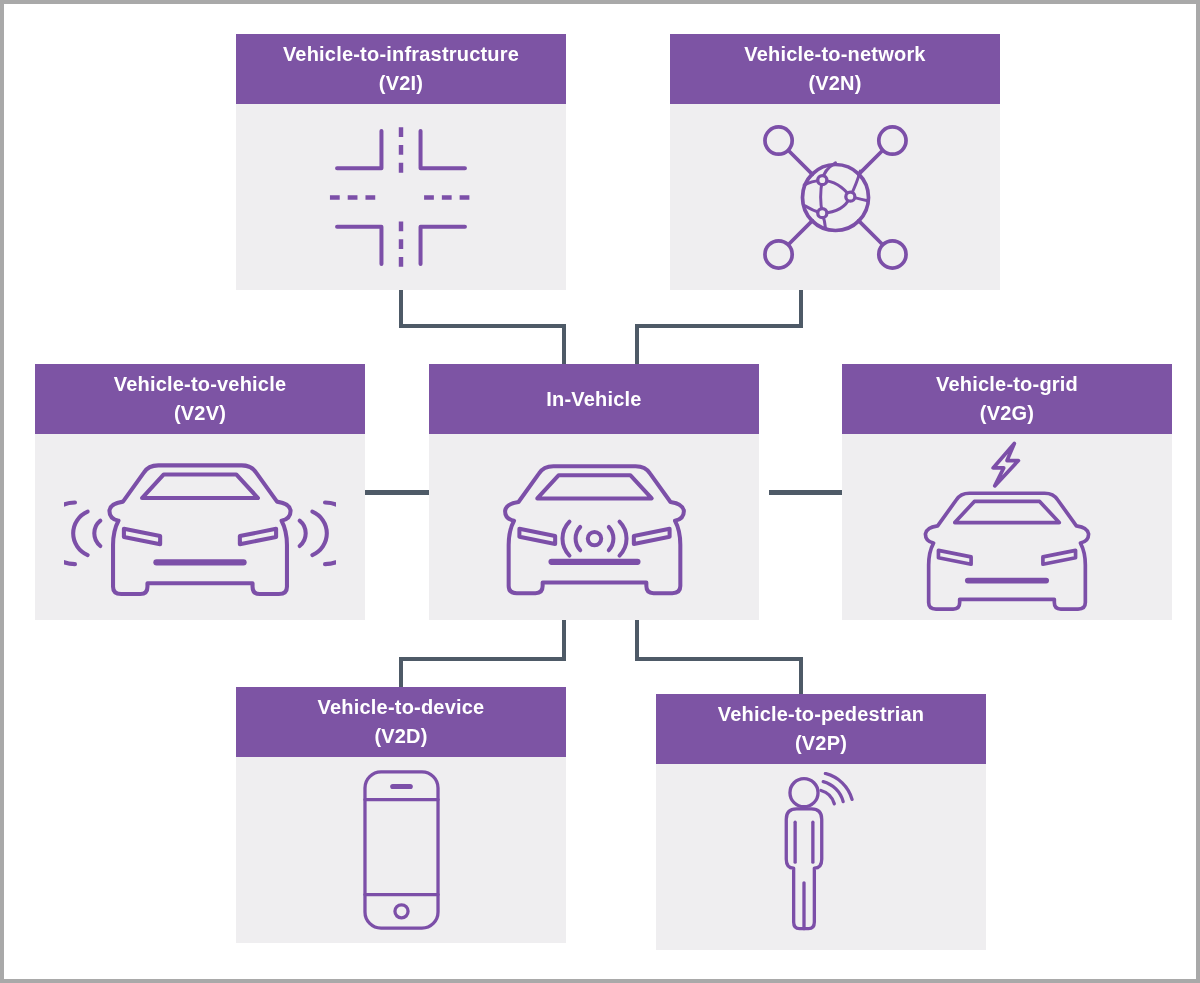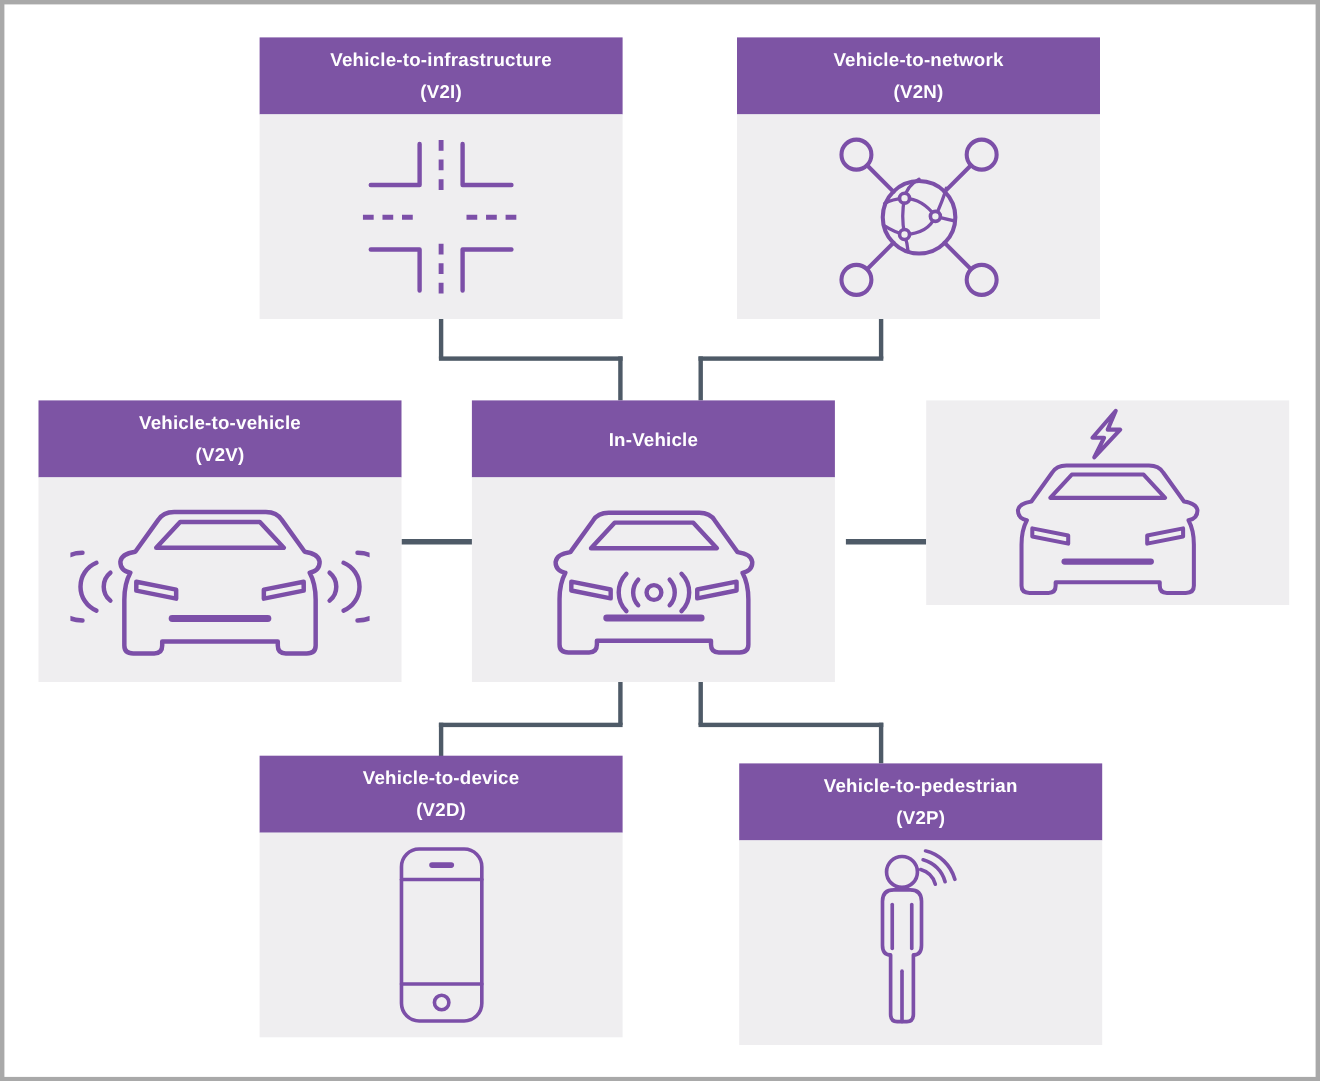--- a/index.html
+++ b/index.html
@@ -9,21 +9,21 @@
     box-sizing:border-box;
     border:4px solid #a9a9a9;
     background:#ffffff;
     font-family:"Liberation Sans", sans-serif;
     overflow:hidden;
   }
   .node{position:absolute;width:330px;height:256px;}
   .node-header{
     height:70px;background:#7d54a4;color:#ffffff;
     display:flex;flex-direction:column;justify-content:center;align-items:center;
-    font-weight:bold;font-size:17px;line-height:29px;text-align:center;
+    font-weight:bold;font-size:20px;line-height:29px;text-align:center;
     letter-spacing:0.2px;
   }
   .node-body{
     height:186px;background:#efeef0;
     display:flex;align-items:center;justify-content:center;
   }
   .conn{position:absolute;background:#4e5a67;}
   svg{display:block;}
   .stroke{stroke:#7c4fa8;fill:none;stroke-width:4.5;stroke-linejoin:round;stroke-linecap:round;}
   .thick{stroke-width:7;}
@@ -161,20 +161,24 @@
             <path d="M92,72 A27,27 0 0 0 92,110"></path>
             <path d="M136,78 A19,19 0 0 1 136,104"></path>
             <path d="M148,72 A27,27 0 0 1 148,110"></path>
           </g>
         </g>
       </svg>
     </div>
   </div>
 
   <div class="node" style="left:838px;top:360px;">
+    <div class="node-header">
+      <div>Vehicle-to-grid</div>
+      <div>(V2G)</div>
+    </div>
     <div class="node-body">
       <svg width="196" height="173" viewBox="0 0 240 212">
         <path class="stroke" d="M129,3 L103,33 L116,33 L105,55 L134,24 L120,24 Z"></path>
         <g transform="translate(0,54)">
             <use href="#car-shape"></use>
           </g>
       </svg>
     </div>
   </div>
 
@@ -189,21 +193,21 @@
           <rect x="30" y="8" width="100" height="214" rx="22"></rect>
           <path class="thick" d="M68,28 L92,28" stroke-width="6"></path>
           <path d="M30,46 L130,46"></path>
           <path d="M30,176 L130,176"></path>
           <circle cx="80" cy="199" r="9"></circle>
         </g>
       </svg>
     </div>
   </div>
 
-  <div class="node" style="left:668px;top:690px;">
+  <div class="node" style="left:652px;top:690px;">
     <div class="node-header">
       <div>Vehicle-to-pedestrian</div>
       <div>(V2P)</div>
     </div>
     <div class="node-body">
       <svg width="126" height="170" viewBox="0 0 170 230">
         <g class="stroke" stroke-width="4.2">
           <circle cx="62" cy="28" r="19"></circle>
           <path d="M52,50 Q38,50 38,64 L38,118 Q38,130 48,130 L48,203 Q48,212 56,212 L68,212 Q76,212 76,203 L76,130 Q86,130 86,118 L86,64 Q86,50 72,50 L52,50 Z"></path>
           <path d="M50,68 L50,122"></path>

